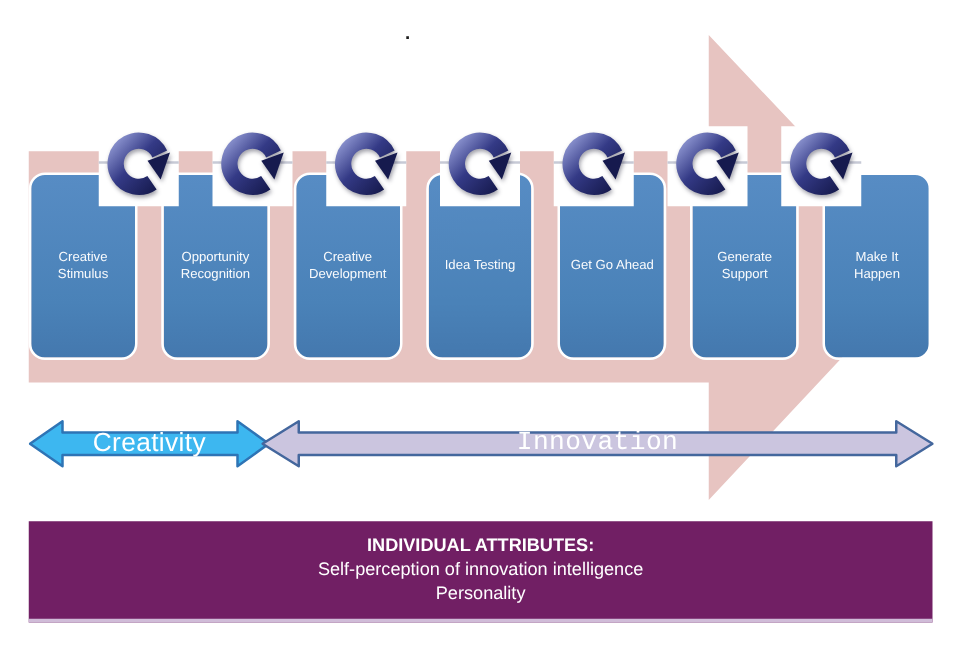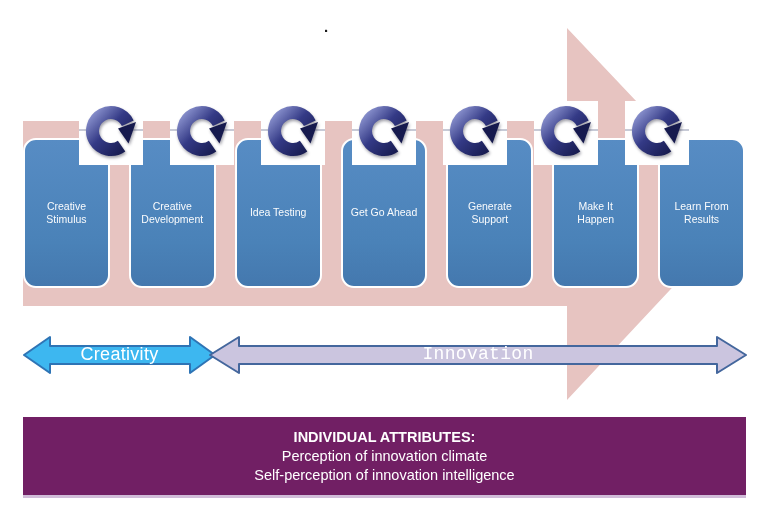--- a/index.html
+++ b/index.html
@@ -36,21 +36,21 @@
   .loop-panel .dash.left{left:0;}
   .loop-panel .dash.right{right:0;}
   .loop-panel svg{
     position:absolute;left:6px;top:4px;
     filter:drop-shadow(1.5px 2px 1.5px rgba(40,40,60,.45));
   }
   .phase-arrow{position:absolute;top:335px;z-index:2;}
   .phase-arrow svg{position:absolute;left:0;top:0;}
   .phase-label{
     position:absolute;left:0;top:0;width:100%;height:40px;line-height:39px;
-    text-align:center;color:#ffffff;font-size:18px;letter-spacing:.3px;
+    text-align:center;color:#ffffff;font-size:21px;letter-spacing:.3px;
   }
   .arrow-creativity{left:23px;width:193px;height:40px;}
   .arrow-innovation{left:209px;width:538px;height:40px;font-family:Liberation Mono, monospace;}
   .banner{
     position:absolute;left:23px;top:417px;width:723px;height:78px;
     background:var(--banner);border-bottom:3px solid #d0bcd8;
     color:#ffffff;text-align:center;z-index:2;
     display:flex;flex-direction:column;justify-content:center;gap:0;
     box-sizing:content-box;
     align-items:center;
@@ -78,40 +78,40 @@
       </linearGradient>
     </defs>
   </svg>
 
   <div class="stages-row">
     <div class="stage-box">
         <span class="stage-label">Creative
 Stimulus</span>
       </div>
     <div class="stage-box">
+        <span class="stage-label">Opportunity
+Recognition</span>
+      </div>
+    <div class="stage-box">
         <span class="stage-label">Creative
 Development</span>
       </div>
     <div class="stage-box">
         <span class="stage-label">Idea Testing</span>
       </div>
     <div class="stage-box">
         <span class="stage-label">Get Go Ahead</span>
       </div>
     <div class="stage-box">
         <span class="stage-label">Generate
 Support</span>
       </div>
     <div class="stage-box">
         <span class="stage-label">Make It
 Happen</span>
-      </div>
-    <div class="stage-box">
-        <span class="stage-label">Learn From
-Results</span>
       </div>
   </div>
 
   <div class="loop-panel" style="left:79px">
     <span class="dash left"></span>
       <span class="dash right"></span>
     <svg width="52" height="52" viewBox="0 0 52 52">
         <path d="M 36.6 41.2 A 18.5 18.5 0 1 1 42.8 18.2" fill="none" stroke="url(#iconGrad)" stroke-width="13"></path>
         <polygon points="51,17 33,23.5 43.5,38.5" fill="var(--icon-navy-dark)"></polygon>
       </svg>
@@ -174,17 +174,17 @@
 
   <div class="phase-arrow arrow-innovation">
     <svg width="538" height="40" viewBox="0 0 538 40">
       <polygon points="1,20 30,2 30,11 508,11 508,2 537,20 508,38 508,29 30,29 30,38" fill="var(--innovation-fill)" stroke="var(--innovation-stroke)" stroke-width="2" stroke-linejoin="round"></polygon>
     </svg>
     <div class="phase-label">Innovation</div>
   </div>
 
   <div class="banner">
     <div class="banner-line title">INDIVIDUAL ATTRIBUTES:</div>
-    <div class="banner-line">Perception of innovation climate</div>
     <div class="banner-line">Self-perception of innovation intelligence</div>
+    <div class="banner-line">Personality</div>
   </div>
 
 </div>
 
 </body></html>

